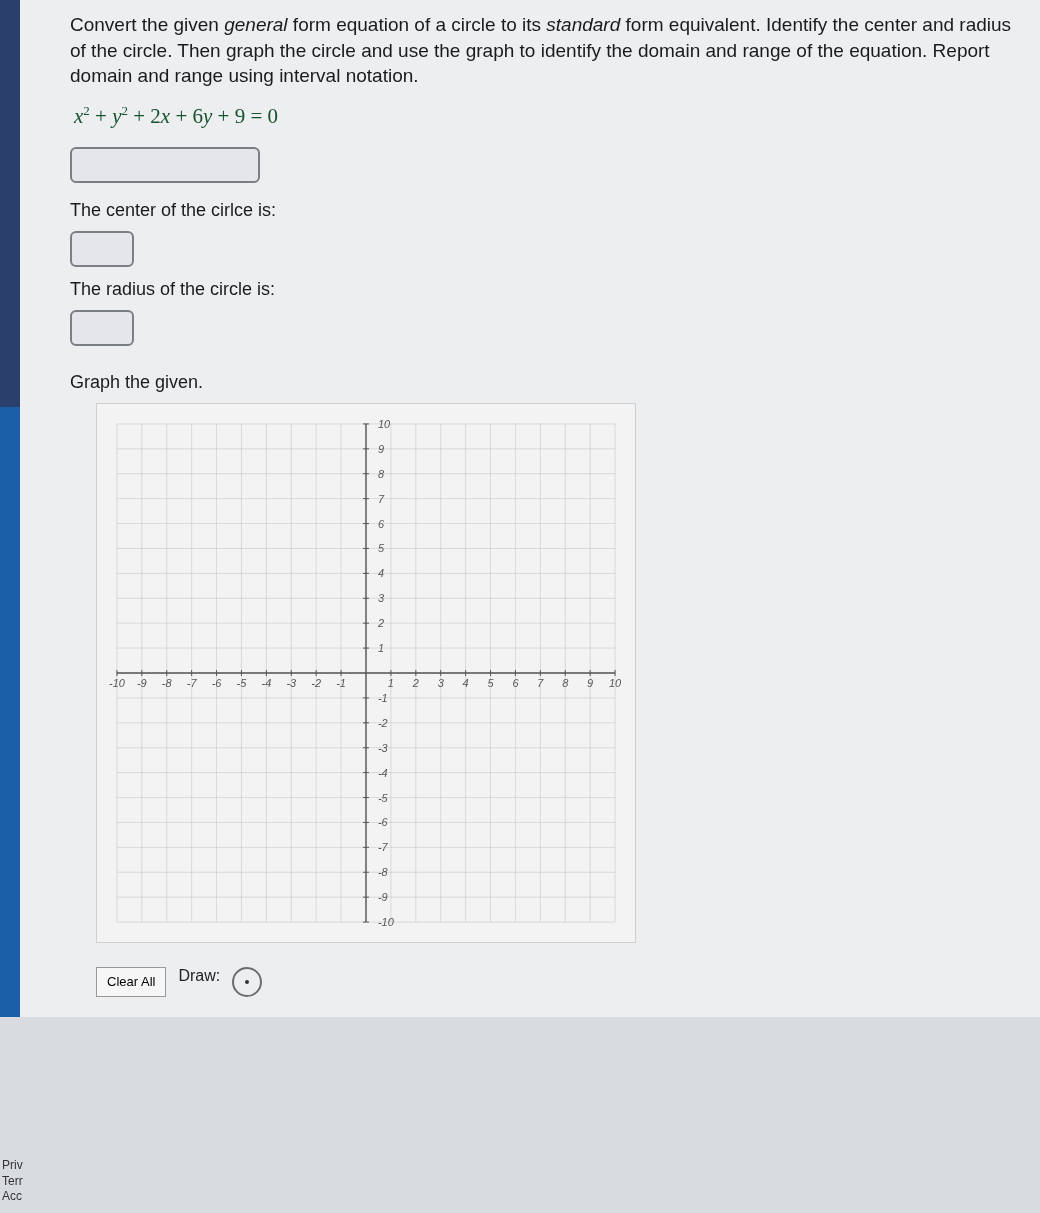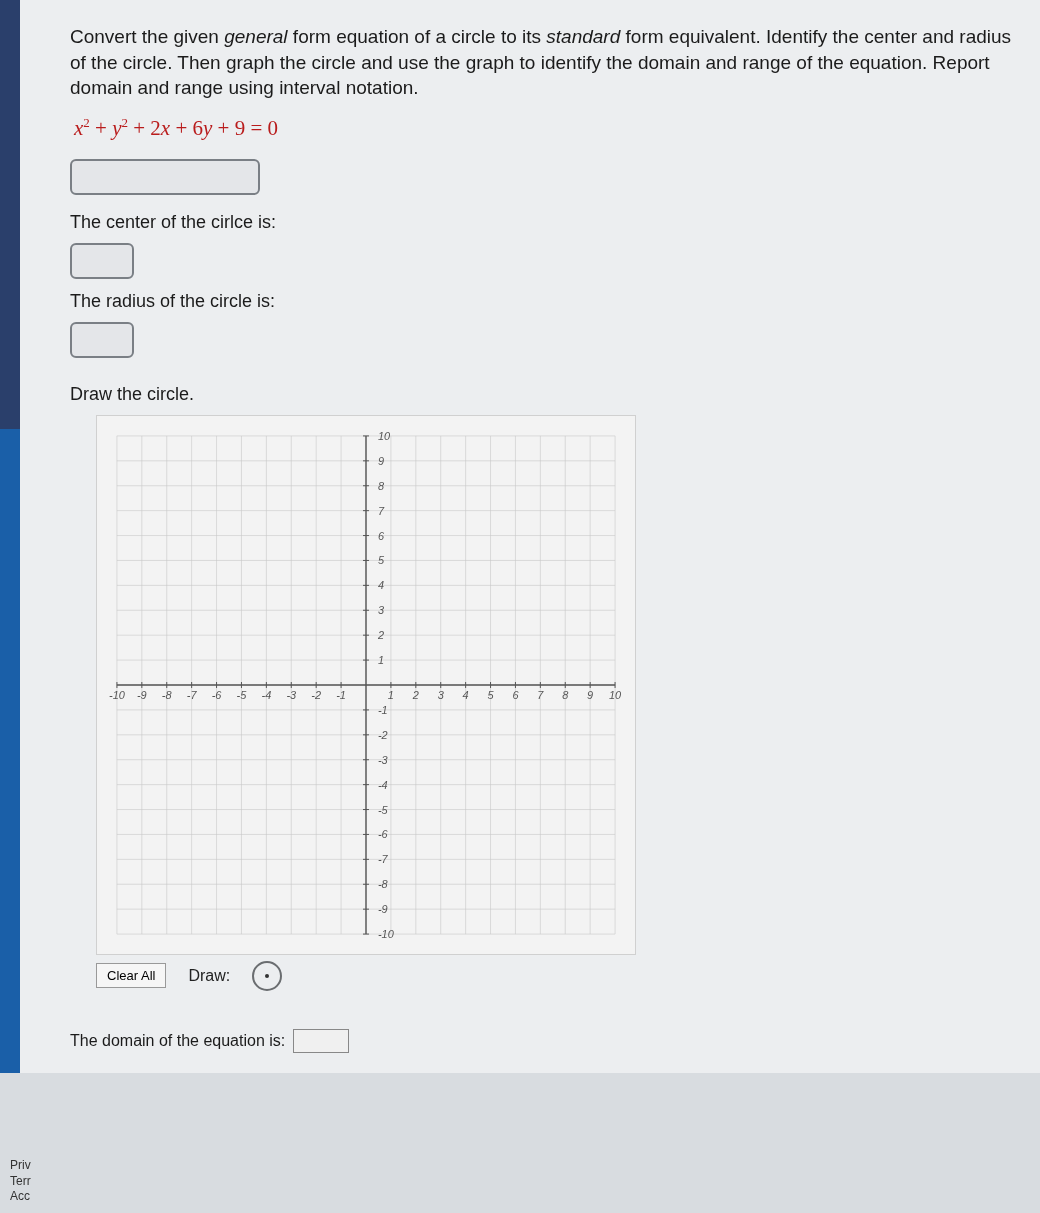--- a/index.html
+++ b/index.html
@@ -11,36 +11,36 @@
     width: 1040px;
   }
   .left-rail {
     width: 20px;
     background: linear-gradient(to bottom, #2a3f6b 0%, #2a3f6b 40%, #1a5fa8 40%, #1a5fa8 100%);
     flex-shrink: 0;
   }
   .main {
     flex: 1;
     background: #eceef0;
-    padding: 24px 18px 20px 50px;
+    padding: 12px 18px 20px 50px;
     color: #222;
     position: relative;
   }
   .prompt {
     font-size: 19px;
     line-height: 1.35;
     margin-bottom: 14px;
     color: #1b1b1b;
   }
   .prompt i { font-style: italic; }
   .equation {
     font-family: "Cambria Math", "Times New Roman", serif;
     font-size: 21px;
     margin: 10px 0 18px 4px;
-    color: #b91c1c;
+    color: #14532d;
   }
   .equation sup { font-size: 13px; vertical-align: super; }
   .section-label {
     font-size: 18px;
     margin: 14px 0 10px 0;
     color: #1b1b1b;
   }
   .input-long {
     border: 2px solid #7a7f85;
     background: #e4e6e9;
@@ -71,24 +71,23 @@
   .graph-block { margin-top: 8px; margin-left: 26px; }
   .graph-frame {
     width: 540px;
     height: 540px;
     background: #f3f3f3;
     border: 1px solid #d0d0d0;
     position: relative;
   }
   .graph-frame svg { width: 100%; height: 100%; }
   .toolbar {
-    margin-top: 6px;
+    margin-top: 24px;
     display: flex;
-    align-items: center;
-    gap: 22px;
+    gap: 12px;
   }
   .btn {
     border: 1px solid #999;
     background: #f6f6f6;
     font-size: 13px;
     padding: 4px 10px;
     cursor: pointer;
     font-family: inherit;
   }
   .draw-label { font-size: 16px; color: #222; }
@@ -110,21 +109,21 @@
     align-items: center;
     gap: 8px;
   }
   .side-links {
     position: fixed;
     left: 0;
     bottom: 8px;
     font-size: 12px;
     color: #333;
     line-height: 1.3;
-    padding-left: 10px;
+    padding-left: 2px;
   }
 </style>
 </head>
 <body>
 
 <div class="left-rail"></div>
 
 <div class="main">
 
   <div class="prompt">
@@ -136,21 +135,21 @@
   </div>
 
   <input class="input-long" value="" style="">
 
   <div class="section-label" style="margin-top:17px">The center of the cirlce is:</div>
   <input class="input-small" value="" style="">
 
   <div class="section-label" style="margin-top:12px">The radius of the circle is:</div>
   <input class="input-small" value="" style="">
 
-  <div class="section-label" style="margin-top:26px">Draw the circle.</div>
+  <div class="section-label" style="margin-top:26px">Graph the given.</div>
 
   <div class="graph-block">
     <div class="graph-frame">
       <svg viewBox="0 0 540 540" id="gridsvg">
           <line x1="20" y1="20" x2="20" y2="520" stroke="#c8c8c8" stroke-width="0.6"></line>
           <line x1="20" y1="520" x2="520" y2="520" stroke="#c8c8c8" stroke-width="0.6"></line>
           <line x1="45" y1="20" x2="45" y2="520" stroke="#c8c8c8" stroke-width="0.6"></line>
           <line x1="20" y1="495" x2="520" y2="495" stroke="#c8c8c8" stroke-width="0.6"></line>
           <line x1="70" y1="20" x2="70" y2="520" stroke="#c8c8c8" stroke-width="0.6"></line>
           <line x1="20" y1="470" x2="520" y2="470" stroke="#c8c8c8" stroke-width="0.6"></line>
@@ -276,24 +275,20 @@
     </div>
     <div class="toolbar">
       <button class="btn">Clear All</button>
       <span class="draw-label">Draw:</span>
       <div class="draw-tool">
         <div class="dot"></div>
       </div>
     </div>
   </div>
 
-  <div class="domain-row">
-    <span>The domain of the equation is:</span>
-    <input class="input-tiny" value="" style="">
-  </div>
 
 </div>
 
 <div class="side-links">
   <div>Priv</div>
   <div>Terr</div>
   <div>Acc</div>
 </div>
 
 </body></html>

